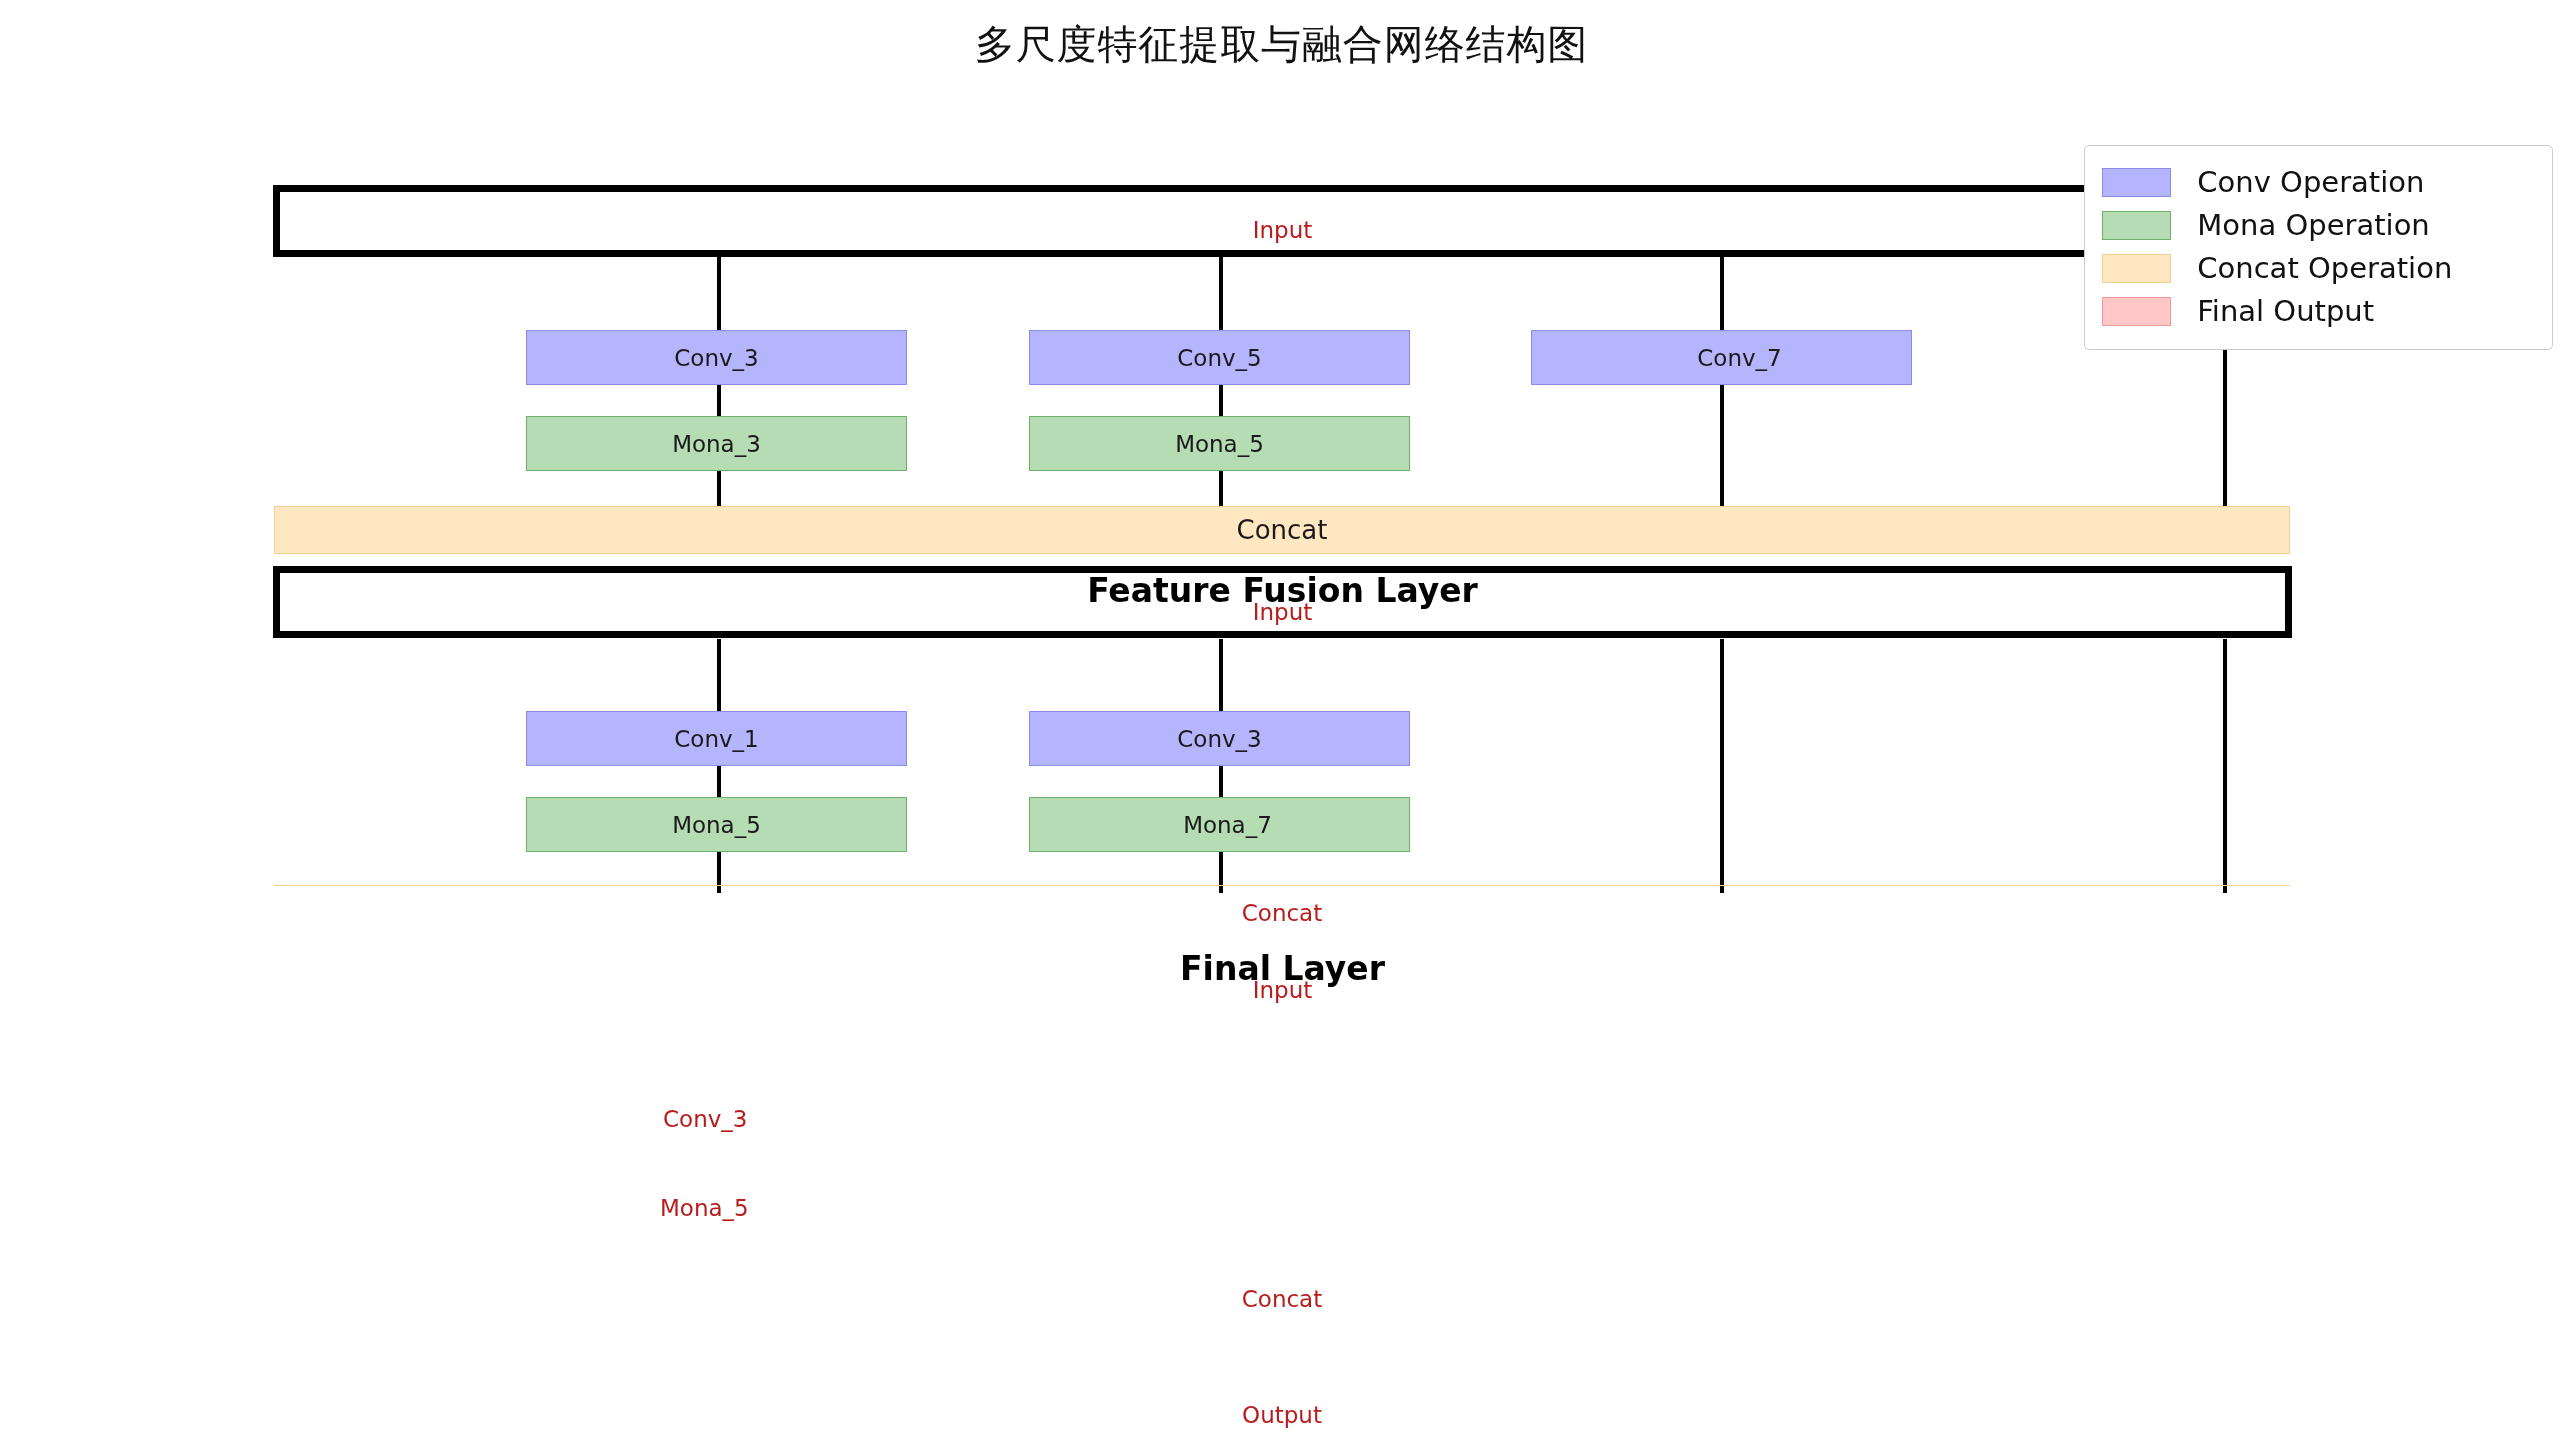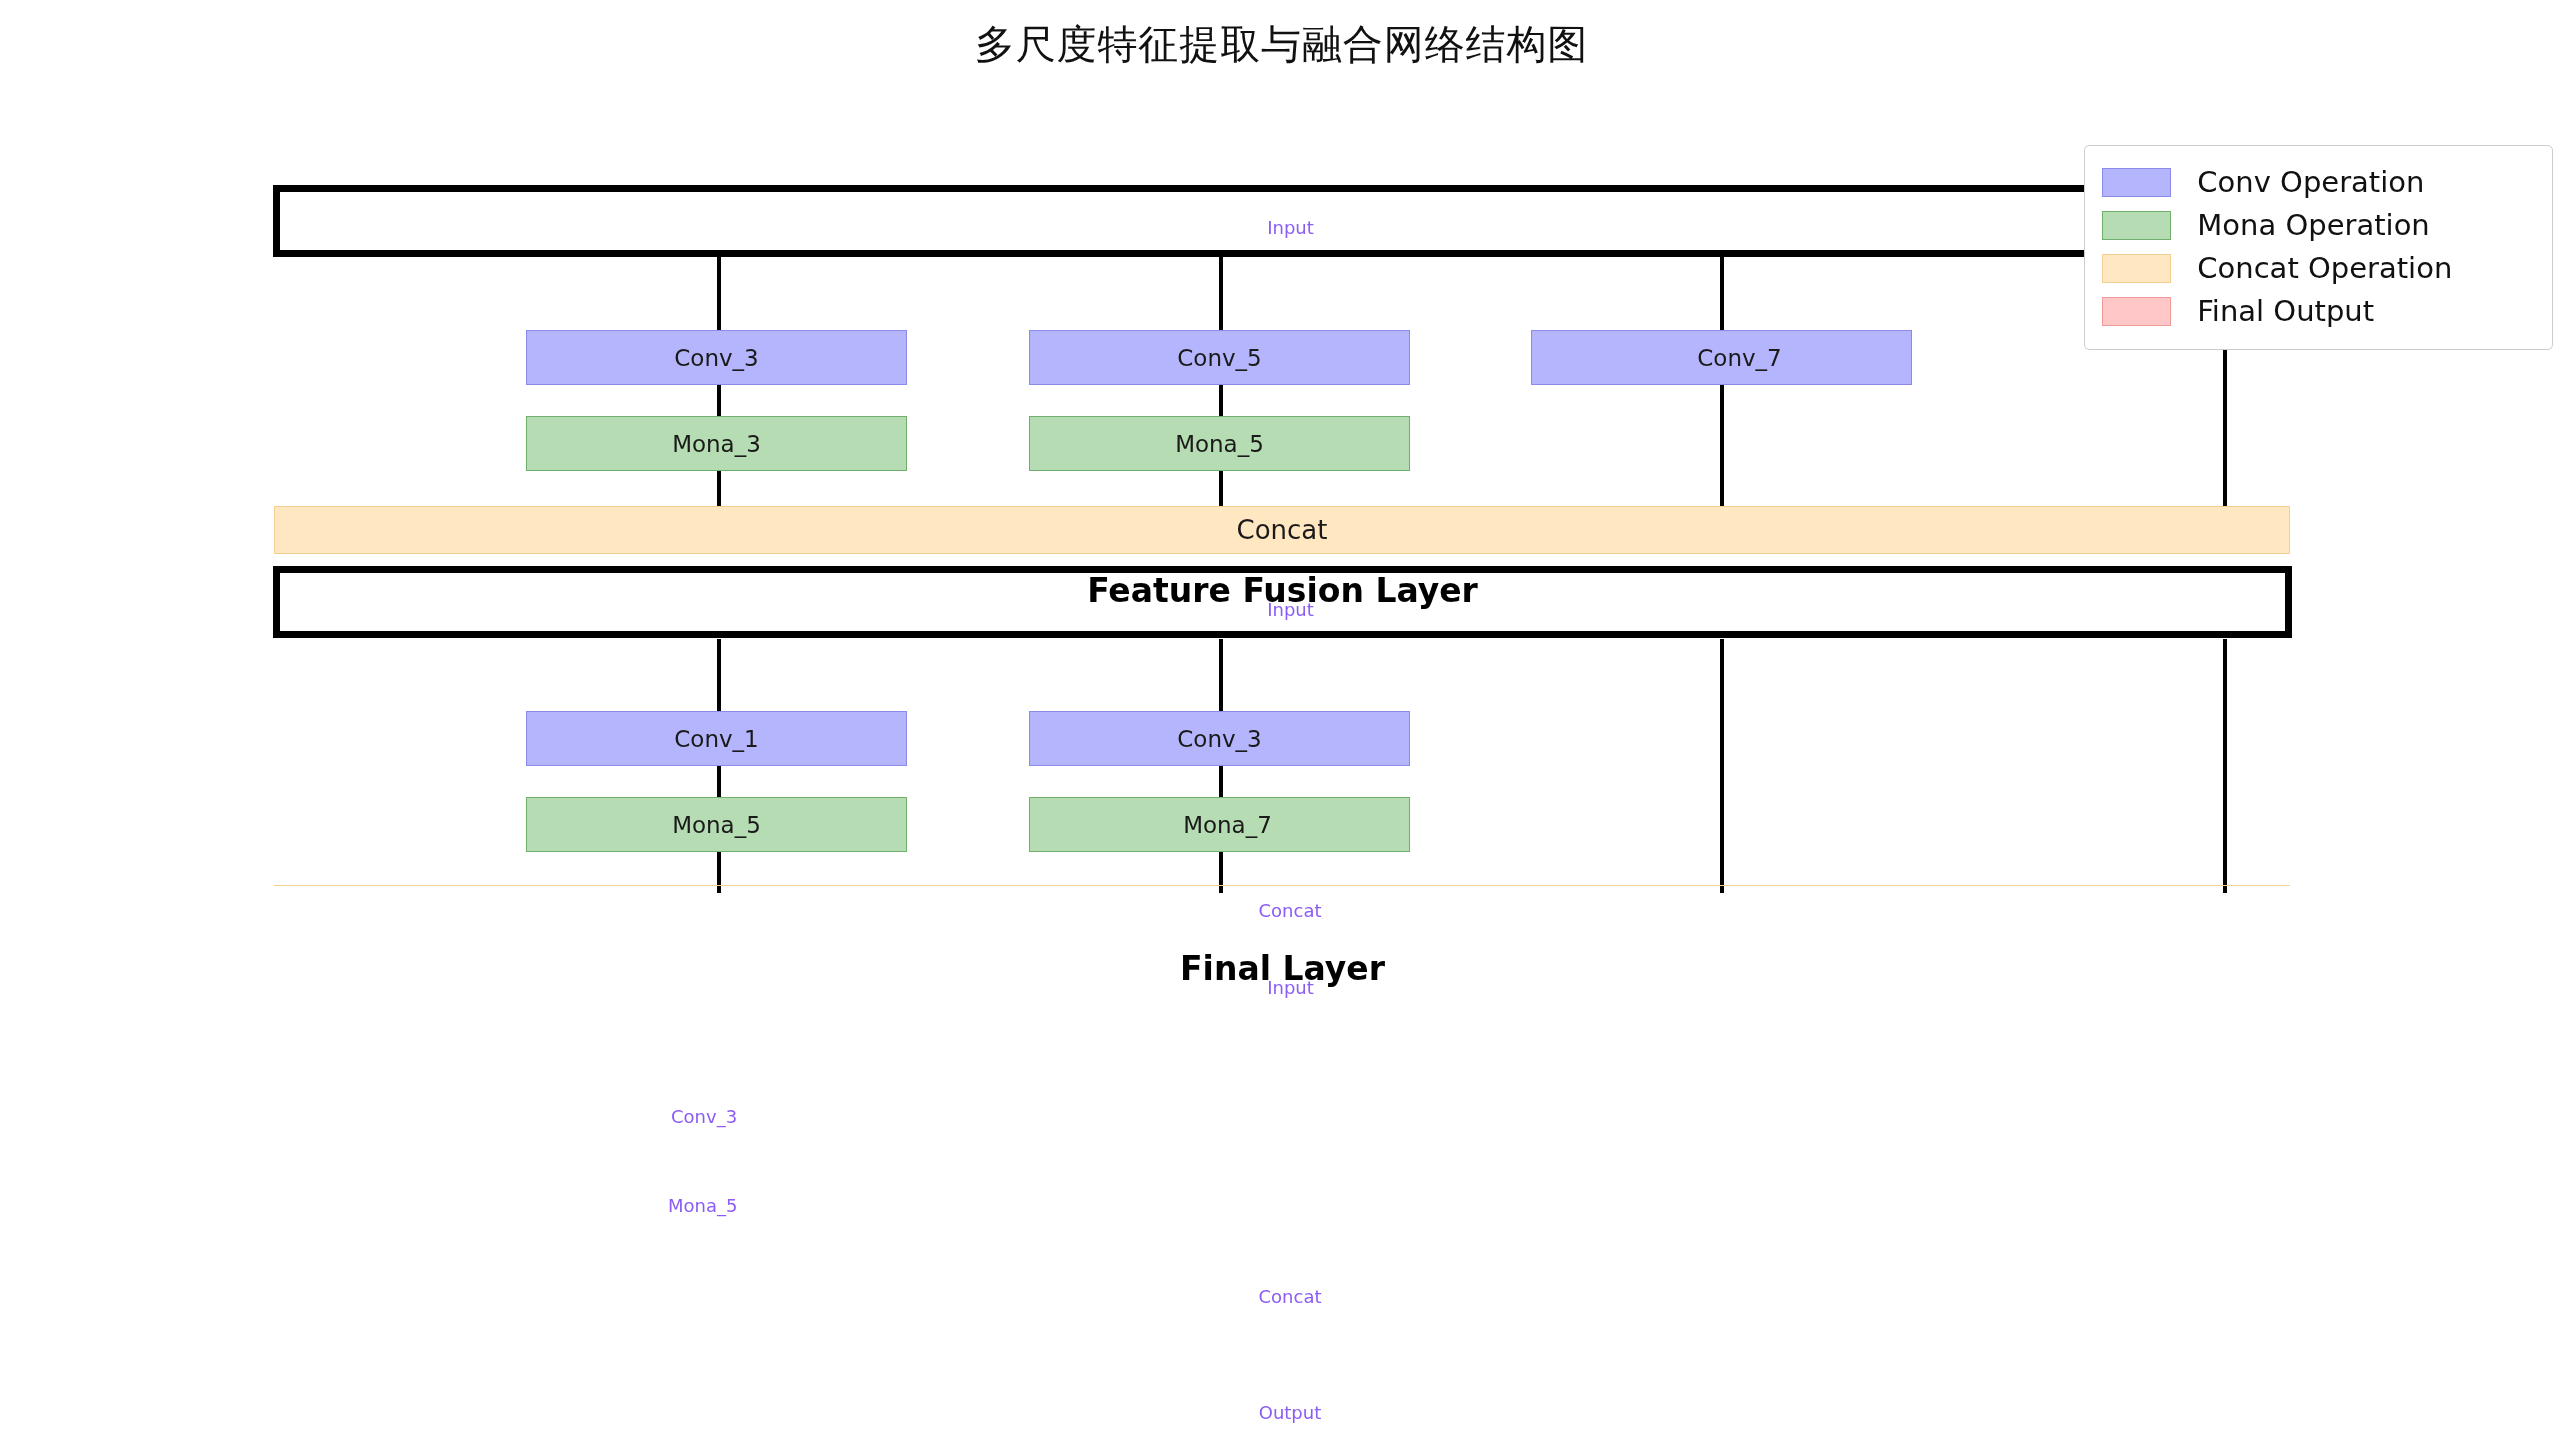--- a/index.html
+++ b/index.html
@@ -72,24 +72,23 @@
     border: 1.7px solid #f5cf92;
   }
   .op-output {
     background: #ffc7c7;
     border: 1.7px solid #f09a9a;
   }
 
   
   .free-label {
     position: absolute;
-    font-size: 18px;
-    color: #8b5cf6;
-    white-space: nowrap;
-    padding-left: 8px;
+    font-size: 23px;
+    color: #b91c1c;
+    white-space: nowrap;
   }
   .free-label.center {
     text-align: center;
   }
 
   
   .vline {
     position: absolute;
     width: 4.3px;
     background: #000000;

